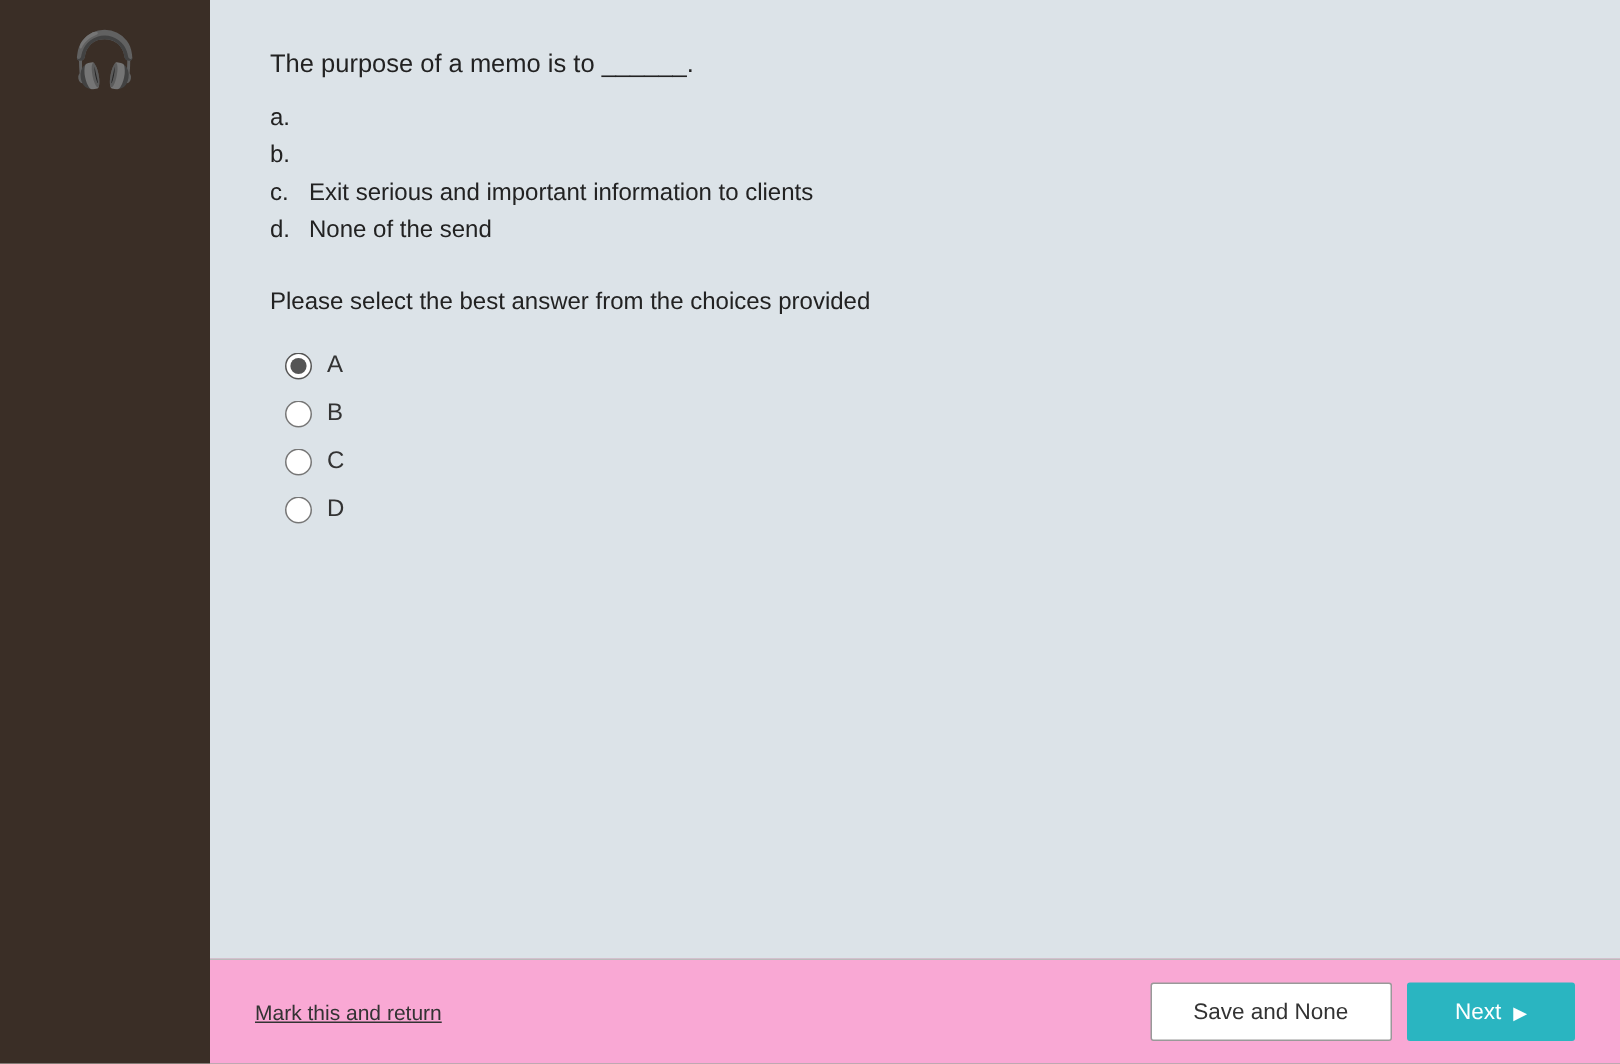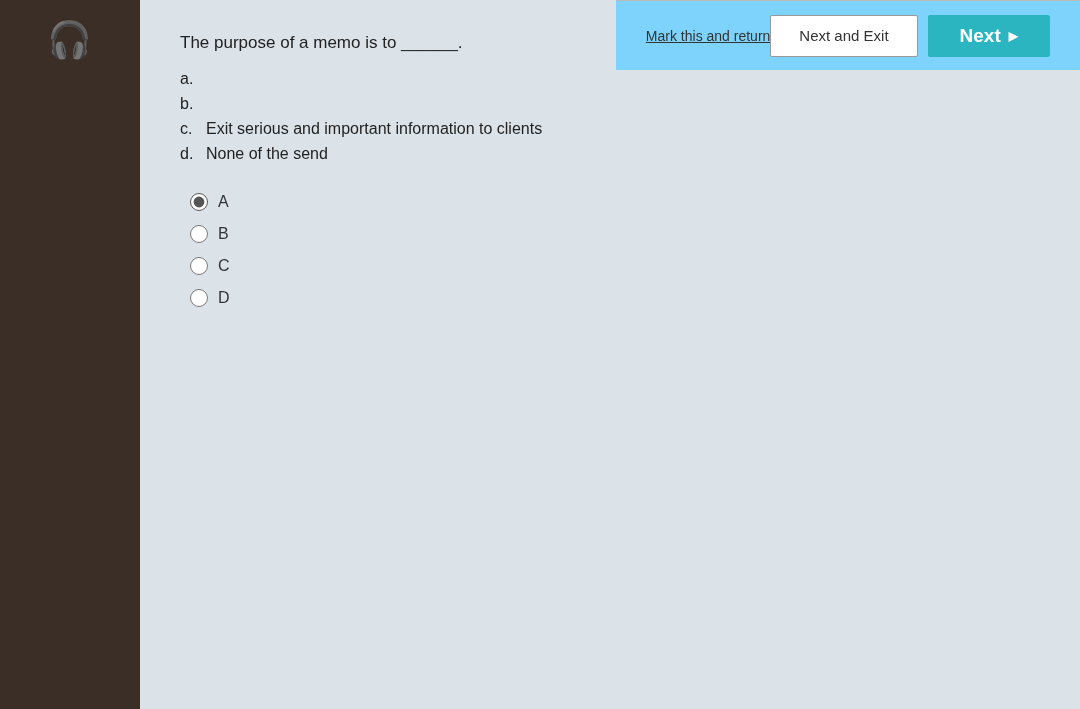--- a/index.html
+++ b/index.html
@@ -31,21 +31,21 @@
       display: flex;
       align-items: center;
       justify-content: center;
       font-size: 36px;
     }
 
     .main-content {
       flex: 1;
       background: #dce3e8;
       display: flex;
-      flex-direction: row;
+      flex-direction: column;
       position: relative;
     }
 
     .question-area {
       flex: 1;
       padding: 30px 40px 20px 40px;
       overflow-y: auto;
     }
 
     .question-text {
@@ -99,21 +99,21 @@
 
     .radio-option input[type="radio"] {
       width: 18px;
       height: 18px;
       cursor: pointer;
       accent-color: #555;
     }
 
     .footer-bar {
       border-top: 1px solid #bbb;
-      background: #7dd3fc;
+      background: #f9a8d4;
       display: flex;
       align-items: center;
       justify-content: space-between;
       padding: 14px 30px 14px 30px;
       height: 70px;
     }
 
     .mark-return-link {
       font-size: 14px;
       color: #333;
@@ -136,22 +136,22 @@
       font-size: 15px;
       padding: 10px 28px;
       cursor: pointer;
       border-radius: 2px;
     }
 
     .btn-next {
       background: #2ab5c1;
       border: none;
       color: #fff;
-      font-size: 19px;
-      font-weight: bold;
+      font-size: 15px;
+      font-weight: normal;
       padding: 10px 32px;
       cursor: pointer;
       border-radius: 2px;
       display: flex;
       align-items: center;
       gap: 8px;
     }
 
     .btn-next::after {
       content: '▶';
@@ -179,20 +179,21 @@
       <li>
         <span class="choice-letter">c.</span>
         <span>Exit serious and important information to clients</span>
       </li>
       <li>
         <span class="choice-letter">d.</span>
         <span>None of the send</span>
       </li>
     </ul>
 
+    <p class="instruction-text">Please select the best answer from the choices provided</p>
 
     <div class="radio-options">
       <label class="radio-option">
         <input type="radio" name="answer" value="A" checked="" style="">
         <span>A</span>
       </label>
       <label class="radio-option">
         <input type="radio" name="answer" value="B" style="">
         <span>B</span>
       </label>
@@ -203,17 +204,17 @@
       <label class="radio-option">
         <input type="radio" name="answer" value="D" style="">
         <span>D</span>
       </label>
     </div>
   </div>
 
   <div class="footer-bar">
     <button class="mark-return-link">Mark this and return</button>
     <div class="footer-buttons">
-      <button class="btn-save-exit">Next and Exit</button>
+      <button class="btn-save-exit">Save and None</button>
       <button class="btn-next">Next</button>
     </div>
   </div>
 </div>
 
 </body></html>

